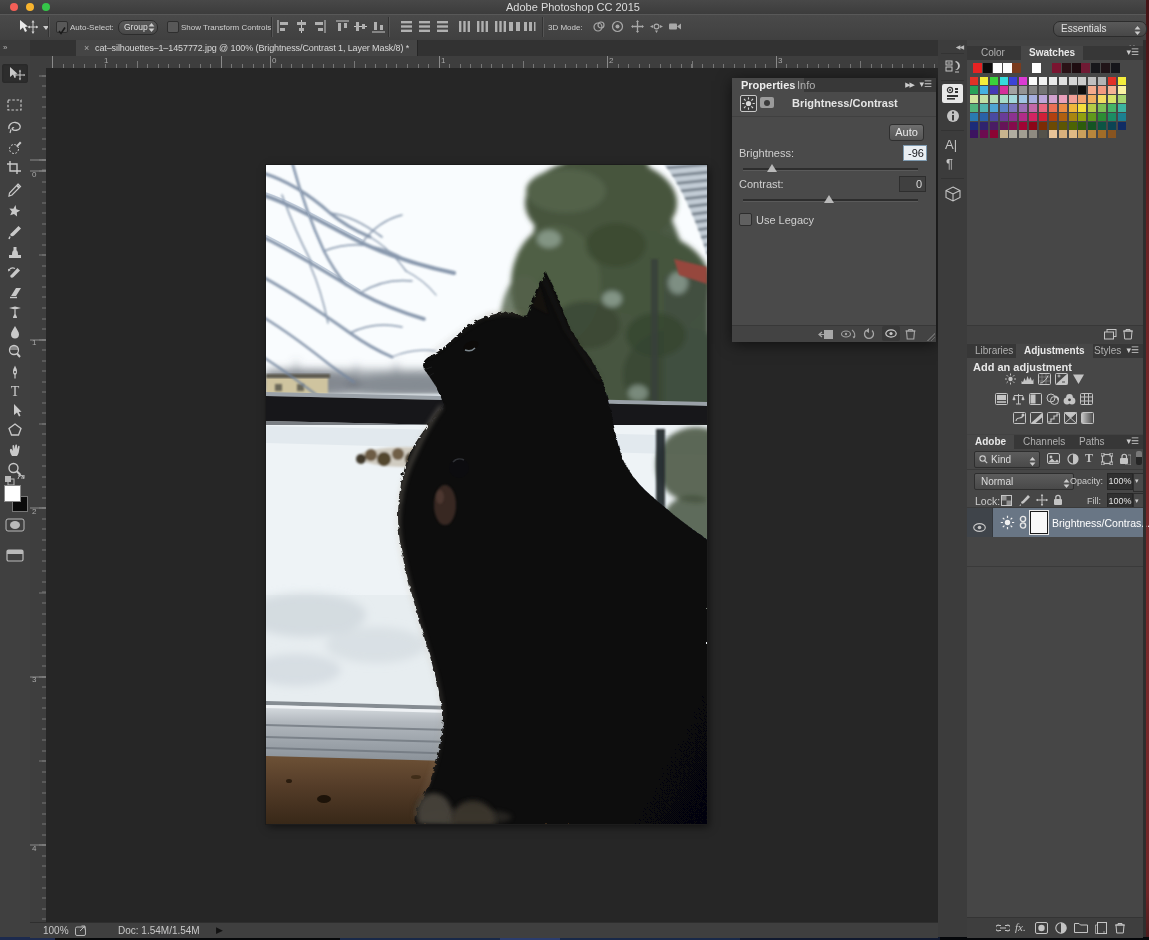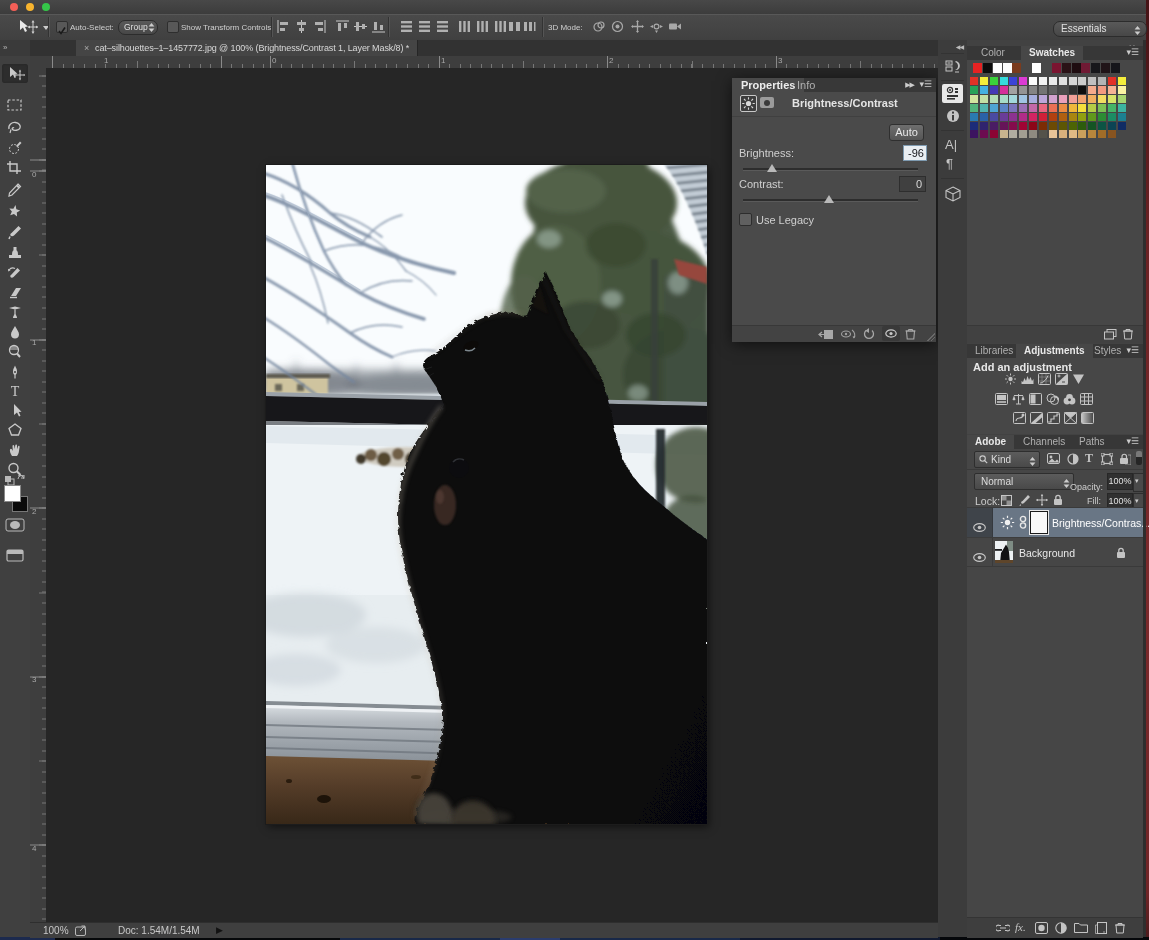--- a/index.html
+++ b/index.html
@@ -57,20 +57,21 @@
 .adjicon{position:absolute;width:13px;height:12px;}
 </style></head>
 <body>
 <div class="abs" id="desk-right"></div>
 <div class="abs" id="desk-bottom"></div>
 <div class="abs" id="desk-left"></div>
 <div class="abs" id="titlebar">
  <div class="tl" style="left:10px;background:#f35f57;"></div>
  <div class="tl" style="left:26px;background:#f8b42e;"></div>
  <div class="tl" style="left:42px;background:#35c649;"></div>
+ <div id="title-text">Adobe Photoshop CC 2015</div>
 </div>
 <div class="abs" id="optionsbar">
  <svg class="abs" style="left:17px;top:5px;" width="22" height="16" viewBox="0 0 22 16">
    <path d="M3,1 L3,11 L6,8.5 L8,13 L10,12 L8,8 L11,7.5 Z" fill="#e8e8e8"></path>
    <g stroke="#d0d0d0" stroke-width="1">
         <path d="M16,3 L16,13 M11,8 L21,8"></path>
       </g>
    <path d="M16,1 L14.5,3.5 L17.5,3.5 Z M16,15 L14.5,12.5 L17.5,12.5 Z M11,8 L13,6.5 L13,9.5 Z M21,8 L19,6.5 L19,9.5 Z" fill="#d0d0d0"></path>
  </svg>
  <div class="abs" style="left:43px;top:12px;width:0;height:0;border-left:3px solid transparent;border-right:3px solid transparent;border-top:4px solid #ccc;"></div>
@@ -933,21 +934,21 @@
           <rect x="1" y="5" width="8" height="6" rx="1" fill="#c4c4c4"></rect>
           <path d="M3,5 V3.5 A2.2,2.2 0 0 1 7.5,3.5 V5" fill="none" stroke="#c4c4c4" stroke-width="1.2"></path>
           <path d="M9,2 L12,2 L12,12 L6,12" fill="none" stroke="#c4c4c4" opacity=".6"></path>
         </svg>
    <div style="position:absolute;left:169px;top:2px;width:6px;height:14px;border-radius:2px;background:linear-gradient(#787878 0 45%,#252525 45%);"></div>
    <div style="position:absolute;left:0;top:20px;width:176px;height:1px;background:#3a3a3a;"></div>
    <div style="position:absolute;left:7px;top:24px;width:92px;height:15px;background:linear-gradient(#5c5c5c,#494949);border:1px solid #2e2e2e;border-radius:2px;color:#ddd;font-size:10px;line-height:15px;padding-left:6px;">Normal<span style="position:absolute;right:3px;top:3px;"><svg width="7" height="9" viewBox="0 0 7 9">
               <path d="M3.5,0 L6.4,3.4 H0.6 Z" fill="#ccc"></path>
               <path d="M3.5,9 L6.4,5.6 H0.6 Z" fill="#ccc"></path>
             </svg></span></div>
-   <div style="position:absolute;left:103px;top:33px;font-size:9px;color:#ccc;">Opacity:</div>
+   <div style="position:absolute;left:103px;top:27px;font-size:9px;color:#ccc;">Opacity:</div>
    <div style="position:absolute;left:140px;top:24px;width:24px;height:15px;background:#303030;border:1px solid #272727;color:#e0e0e0;font-size:9px;line-height:15px;text-align:center;">100%</div>
    <div style="position:absolute;left:166px;top:24px;width:9px;height:17px;background:#494949;border:1px solid #2e2e2e;">
           <span style="position:absolute;left:1px;top:3px;font-size:7px;color:#ccc;">▾</span>
         </div>
    <div style="position:absolute;left:8px;top:46px;font-size:10.5px;color:#ccc;">Lock:</div>
    <svg style="position:absolute;left:34px;top:46px;" width="11" height="11" viewBox="0 0 11 11">
           <rect x="0.5" y="0.5" width="10" height="10" fill="none" stroke="#c4c4c4"></rect>
           <rect x="1" y="1" width="4.5" height="4.5" fill="#c4c4c4" opacity=".6"></rect>
           <rect x="5.5" y="5.5" width="4.5" height="4.5" fill="#c4c4c4" opacity=".6"></rect>
         </svg>
@@ -984,39 +985,20 @@
             </g>
           </svg>
      <svg style="position:absolute;left:52px;top:7px;" width="8" height="15" viewBox="0 0 8 15">
             <circle cx="4" cy="4" r="2.6" fill="none" stroke="#e8e8e8" stroke-width="1.4"></circle>
             <circle cx="4" cy="10.5" r="2.6" fill="none" stroke="#e8e8e8" stroke-width="1.4"></circle>
           </svg>
      <div style="position:absolute;left:63px;top:3px;width:16px;height:21px;background:#f8f8f8;border:1px solid #1a1a1a;box-shadow:0 0 0 1px #e8e8e8;"></div>
      <div style="position:absolute;left:85px;top:9px;font-size:10.5px;color:#fff;">Brightness/Contras...</div>
    </div>
 
-   <div style="position:absolute;left:0;top:88px;width:176px;height:29px;background:#464646;border-top:1px solid #3c3c3c;">
-     <div style="position:absolute;left:6px;top:10px;"><svg width="13" height="9" viewBox="0 0 13 9">
-              <ellipse cx="6.5" cy="4.5" rx="5.8" ry="3.8" fill="none" stroke="#c4c4c4" stroke-width="1.2"></ellipse>
-              <circle cx="6.5" cy="4.5" r="1.8" fill="#c4c4c4"></circle>
-            </svg></div>
-     <div style="position:absolute;left:25px;top:0;width:1px;height:29px;background:#3a3a3a;"></div>
-          <div style="position:absolute;left:28px;top:3px;"><svg width="18" height="22" viewBox="0 0 18 22">
-              <rect width="18" height="22" fill="#eef2f4"></rect>
-              <rect x="12" y="0" width="6" height="10" fill="#7e8c84"></rect>
-              <path d="M9,7 L11,3.5 L13,7 L14,11 L15,22 L5,22 L6,12 Z" fill="#121214"></path>
-              <rect x="0" y="19" width="18" height="3" fill="#5e452a"></rect>
-              <rect x="0" y="8" width="7" height="1.8" fill="#1a1a1c"></rect>
-            </svg></div>
-     <div style="position:absolute;left:52px;top:9px;font-size:10.5px;color:#e8e8e8;">Background</div>
-     <svg style="position:absolute;left:149px;top:9px;" width="10" height="12" viewBox="0 0 10 12">
-            <rect x="1" y="5" width="8" height="6" rx="1" fill="#c4c4c4"></rect>
-            <path d="M2.8,5 V3.5 A2.2,2.2 0 0 1 7.2,3.5 V5" fill="none" stroke="#c4c4c4" stroke-width="1.3"></path>
-          </svg>
-   </div>
    <div style="position:absolute;left:0;top:117px;width:176px;height:1px;background:#3a3a3a;"></div>
  </div>
  <div style="position:absolute;left:0;top:877px;width:176px;height:20px;background:#3e3e3e;border-top:1px solid #343434;">
    <svg style="position:absolute;left:29px;top:6px;" width="14" height="8" viewBox="0 0 14 8">
           <path d="M5,6.5 H3.5 A2.8,2.8 0 1 1 3.5,1.5 H5 M9,1.5 H10.5 A2.8,2.8 0 1 1 10.5,6.5 H9 M4,4 H10" fill="none" stroke="#c4c4c4" stroke-width="1.1"></path>
         </svg>
    <div style="position:absolute;left:48px;top:3px;font-size:11px;font-style:italic;color:#c4c4c4;font-family:'Liberation Serif';">fx.</div>
    <svg style="position:absolute;left:68px;top:4px;" width="13" height="12" viewBox="0 0 13 12">
           <rect x="0.5" y="0.5" width="12" height="11" rx="1.5" fill="none" stroke="#c4c4c4"></rect>
           <circle cx="6.5" cy="6" r="3.2" fill="#c4c4c4"></circle>

